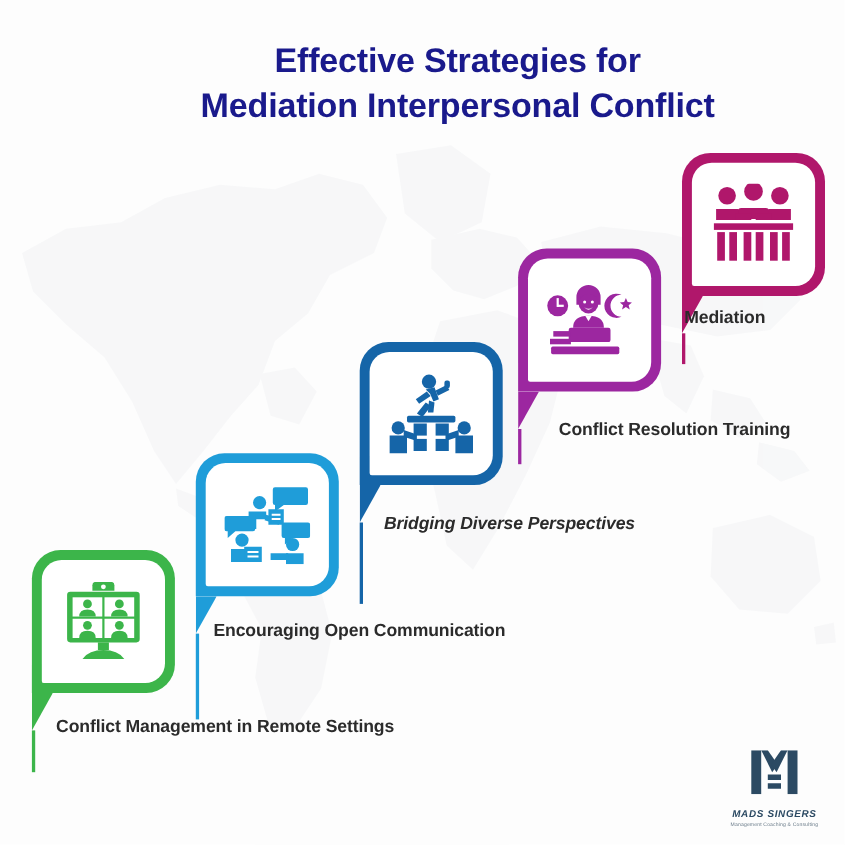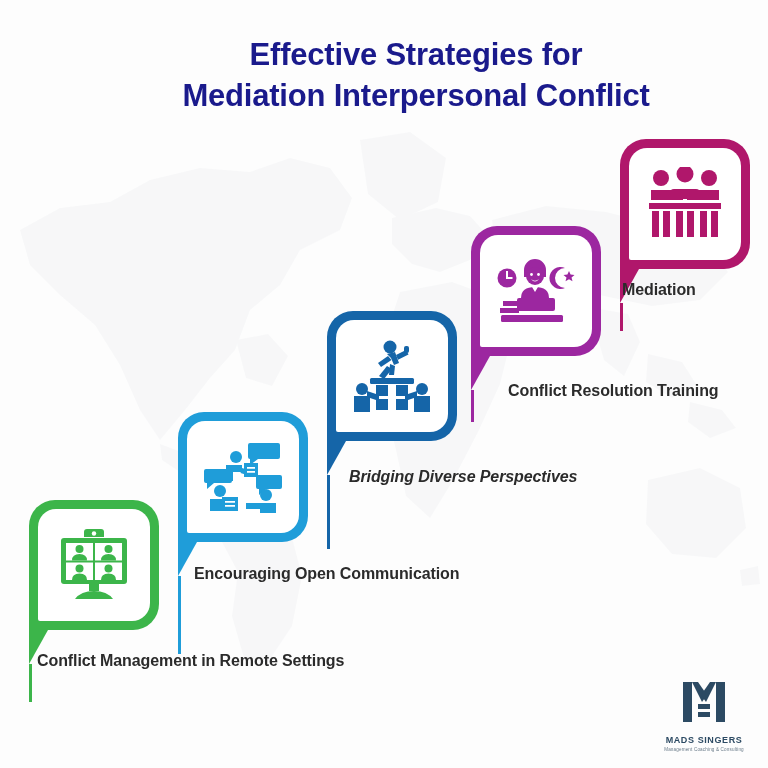--- a/index.html
+++ b/index.html
@@ -106,20 +106,21 @@
     width: 104px;
     text-align: center;
   }
   #logo .mark { display: block; margin: 0 auto; }
   #logo .brand {
     display: block;
     margin-top: 13px;
     color: #2c4a63;
     font-size: 9px;
     font-weight: bold;
+    font-style: italic;
     letter-spacing: 0.6px;
   }
   #logo .tagline {
     display: block;
     margin-top: 2px;
     color: #6b7c8a;
     font-size: 4.6px;
     letter-spacing: 0.15px;
   }
 </style>
@@ -379,21 +380,21 @@
           </g>
         </svg>
       </div>
     </div>
     <div class="tail">
       <svg width="19" height="34" viewBox="0 0 19 34">
           <path d="M0 0 H19 L0 34 Z" fill="#3cb54a"></path>
         </svg>
     </div>
     <div class="connector" style="height:38px; background:#3cb54a;"></div>
-    <div class="step-label" style="left:8px; top:152px;">Conflict Management in Remote Settings</div>
+    <div class="step-label" style="left:22px; top:152px;">Conflict Management in Remote Settings</div>
   </div>
 
   <div id="logo">
     <svg class="mark" width="46" height="40" viewBox="0 0 46 40">
       <g fill="#2c4a63">
         <path d="M2 0 h9 v40 h-9 z"></path>
         <path d="M35 0 h9 v40 h-9 z"></path>
         <path d="M11 0 h6 l9 13 l-5 7 z"></path>
         <path d="M35 0 h-6 l-9 13 l5 7 z"></path>
         <path d="M17 22 h12 v5 h-12 z"></path>

